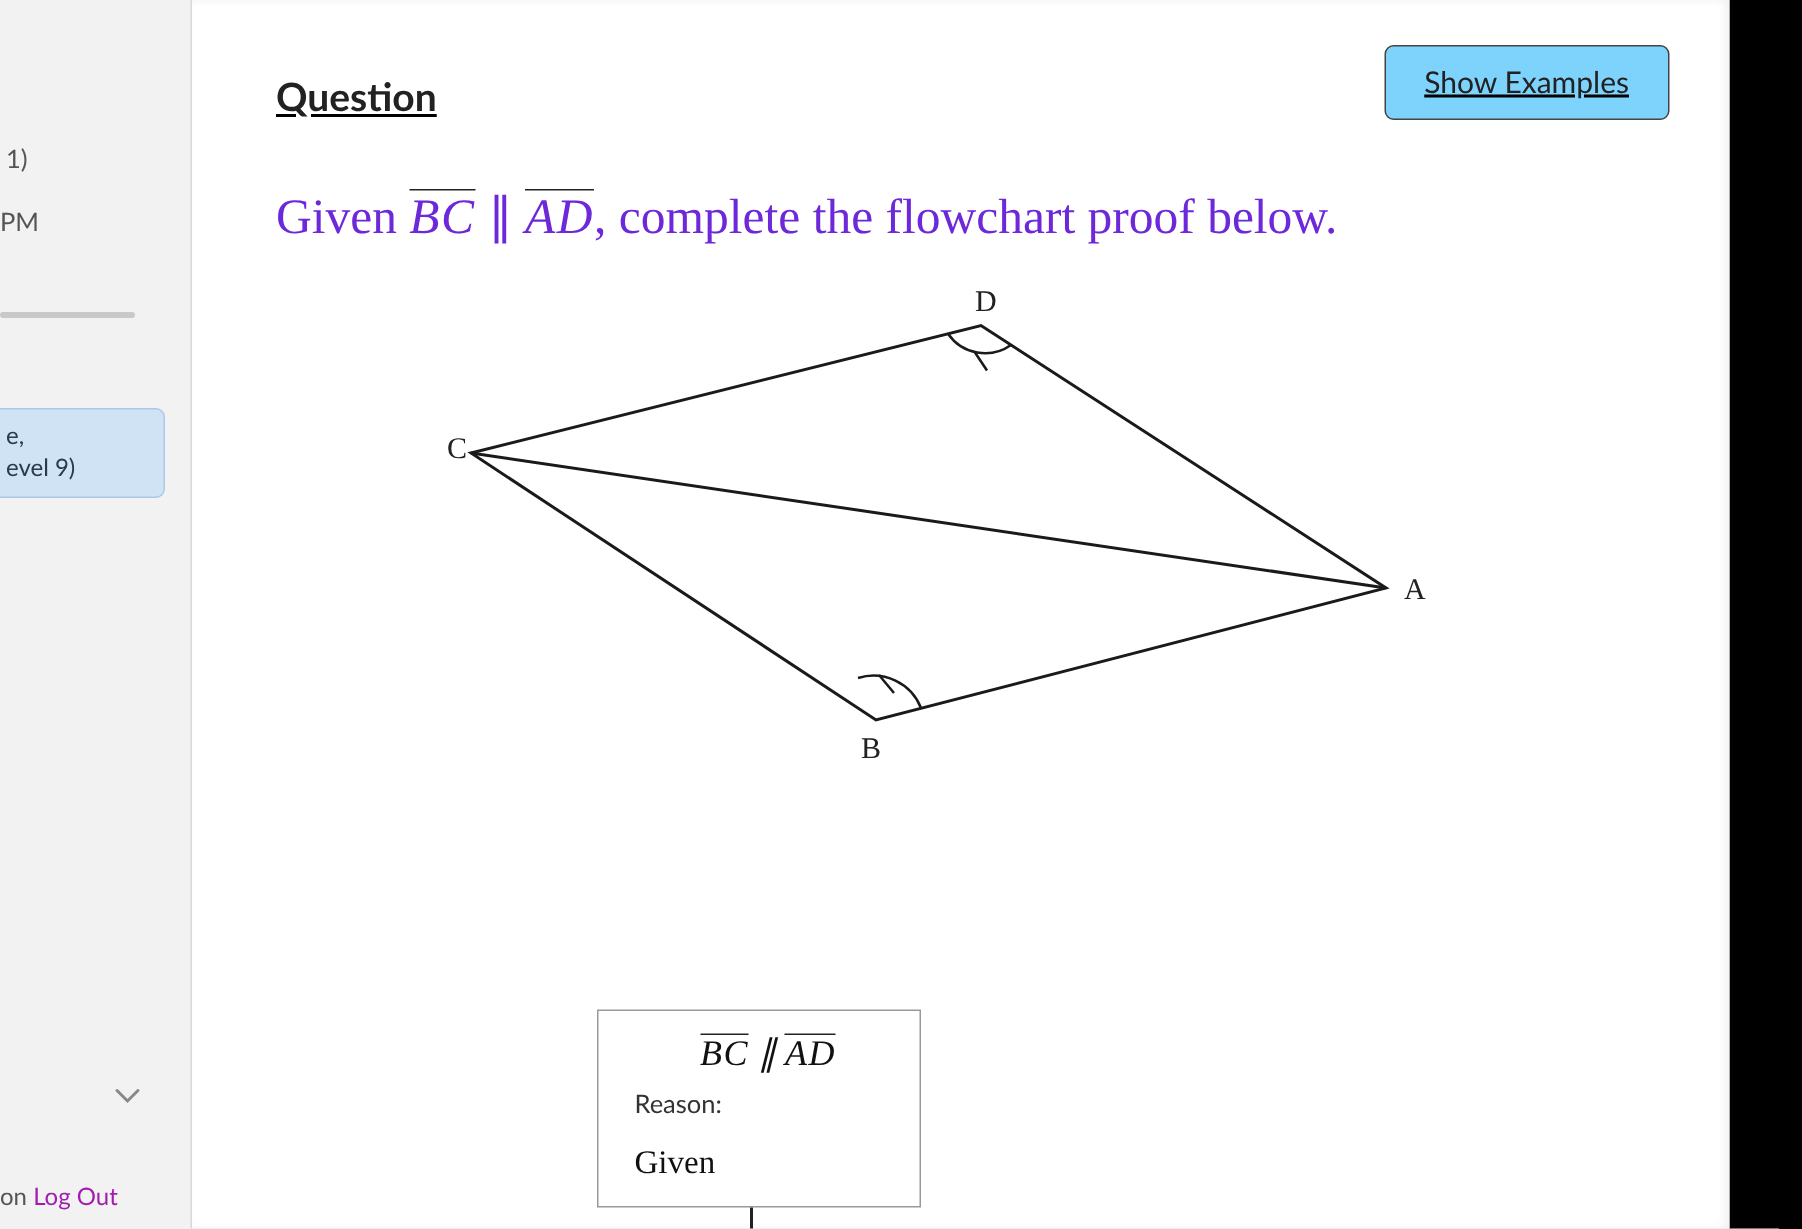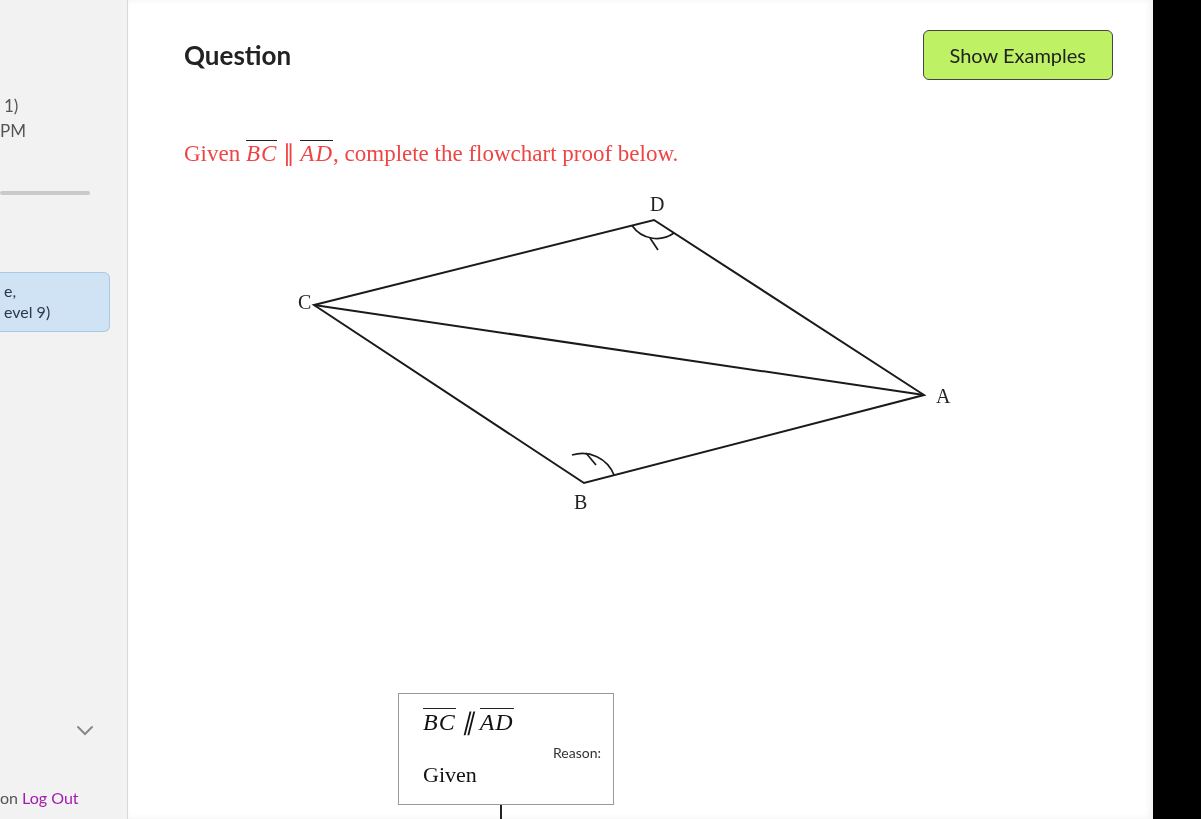--- a/index.html
+++ b/index.html
@@ -20,21 +20,21 @@
     width: 128px;
     height: 100%;
     background: #f2f2f2;
     border-right: 1px solid #d8d8d8;
     position: relative;
     padding-top: 95px;
     color: #555;
     font-size: 17px;
   }
   .sidebar .line1 { padding-left: 4px; }
-  .sidebar .line2 { padding-left: 0; margin-top: 4px; }
+  .sidebar .line2 { padding-left: 0; margin-top: 21px; }
   .sidebar .divider {
     margin-top: 50px;
     width: 90px;
     height: 4px;
     background: #c9c9c9;
     border-radius: 2px;
   }
   .sidebar .chip {
     position: absolute;
     top: 272px;
@@ -66,40 +66,41 @@
   .content {
     flex: 1;
     background: #fff;
     position: relative;
     padding: 30px 40px 0 56px;
     box-shadow: -3px 0 6px rgba(0,0,0,0.06) inset;
   }
   .header-row {
     display: flex;
     justify-content: space-between;
-    align-items: center;
+    align-items: flex-end;
+    text-decoration: underline;
   }
   .q-heading {
     font-size: 26px;
     font-weight: 700;
     color: #222;
   }
   .show-examples {
     border: 1.5px solid #444;
     border-radius: 6px;
     padding: 12px 26px;
     font-size: 20px;
     color: #222;
-    background: #bef264;
+    background: #7dd3fc;
     cursor: pointer;
   }
   .prompt {
-    margin-top: 60px;
-    font-size: 23px;
-    color: #ef4444;
+    margin-top: 44px;
+    font-size: 33px;
+    color: #6d28d9;
     font-family: Georgia, "Times New Roman", serif;
   }
   .seg {
     position: relative;
     display: inline-block;
     font-style: italic;
     letter-spacing: 1px;
   }
   .seg::before {
     content: "";
@@ -131,26 +132,26 @@
     border: 1px solid #999;
     background: #fff;
     padding: 14px 12px 16px 24px;
   }
   .proof-box .statement {
     font-family: Georgia, serif;
     font-size: 24px;
     font-style: italic;
     color: #111;
     margin-bottom: 8px;
+    text-align: center;
   }
   .proof-box .reason-label {
-    font-size: 14px;
+    font-size: 17px;
     color: #333;
-    margin-bottom: 1px;
-    text-align: right;
+    margin-bottom: 16px;
   }
   .proof-box .reason-value {
     font-family: Georgia, serif;
     font-size: 22px;
     color: #111;
   }
   .right-strip {
     width: 48px;
     height: 100%;
     background: #000;

